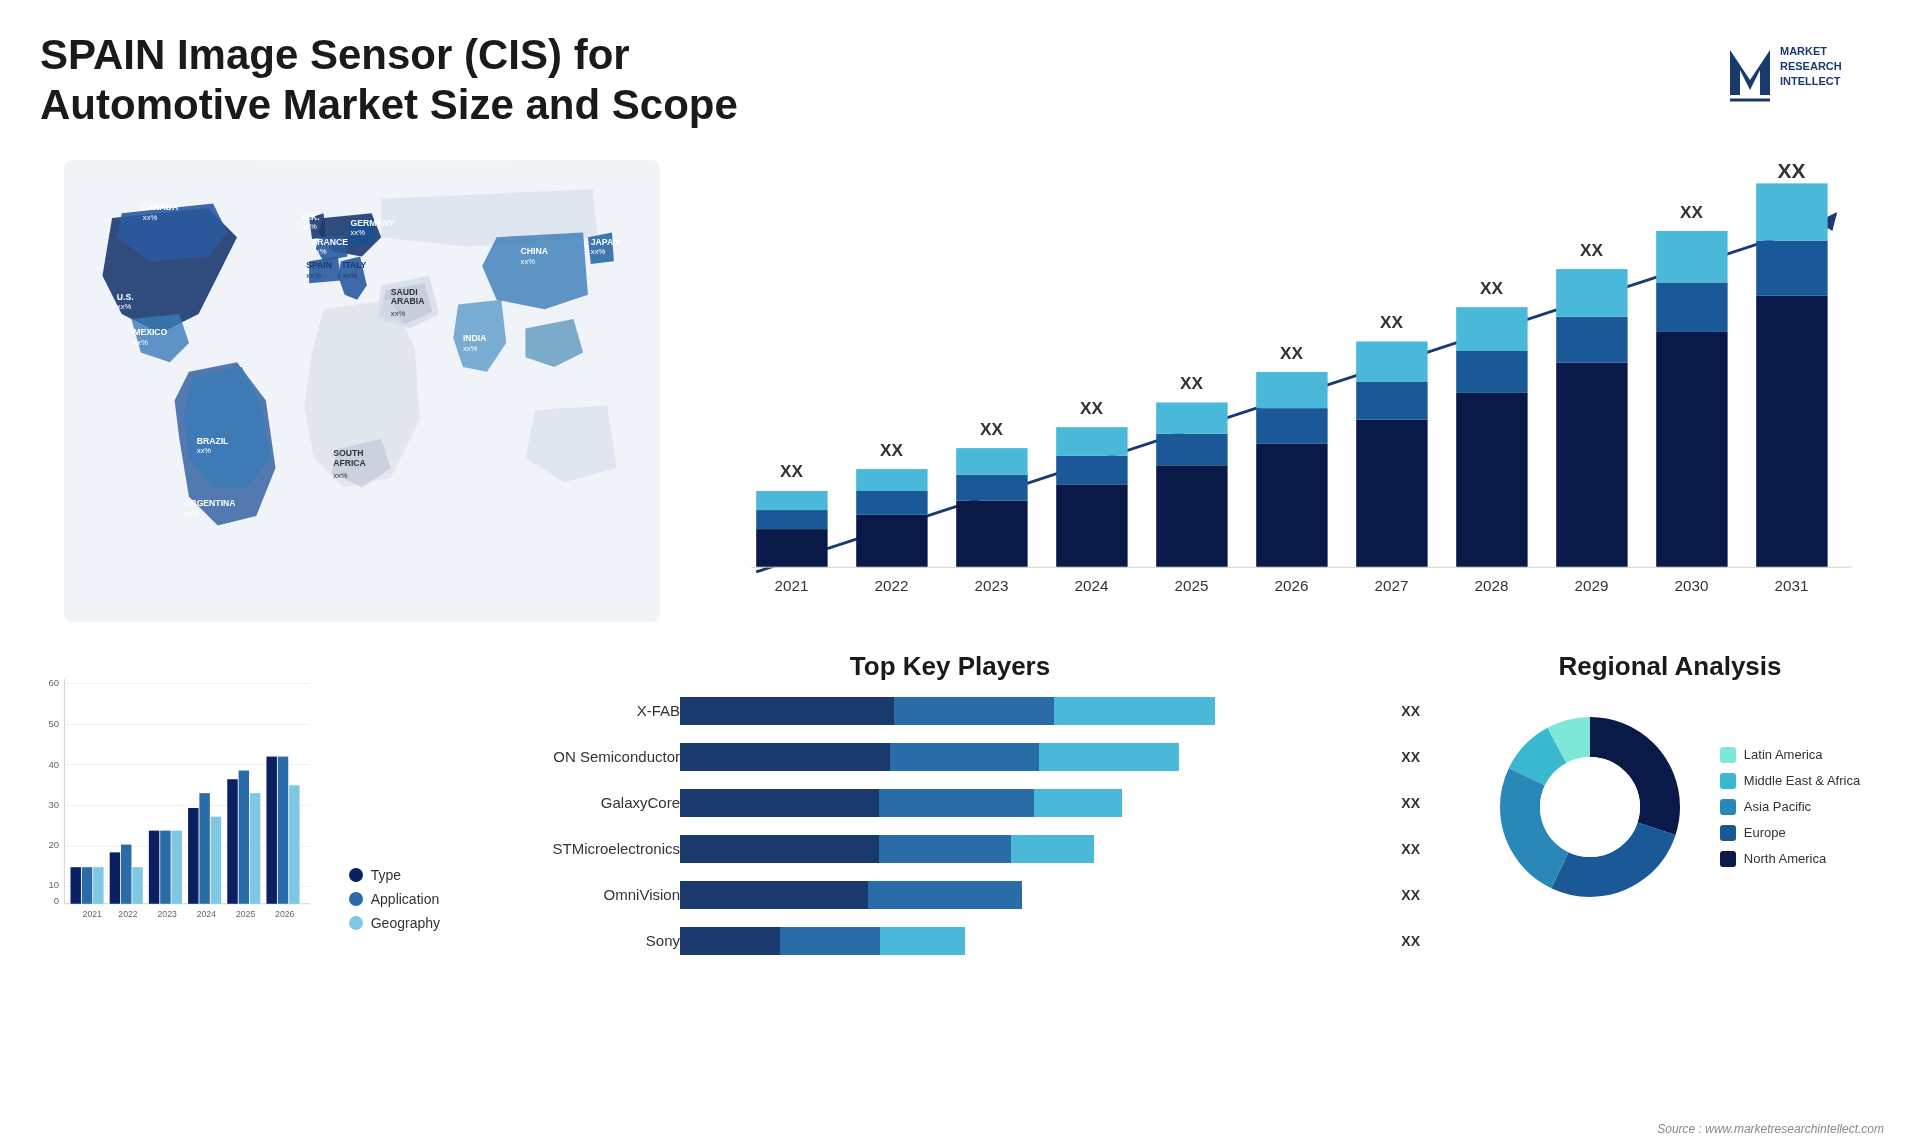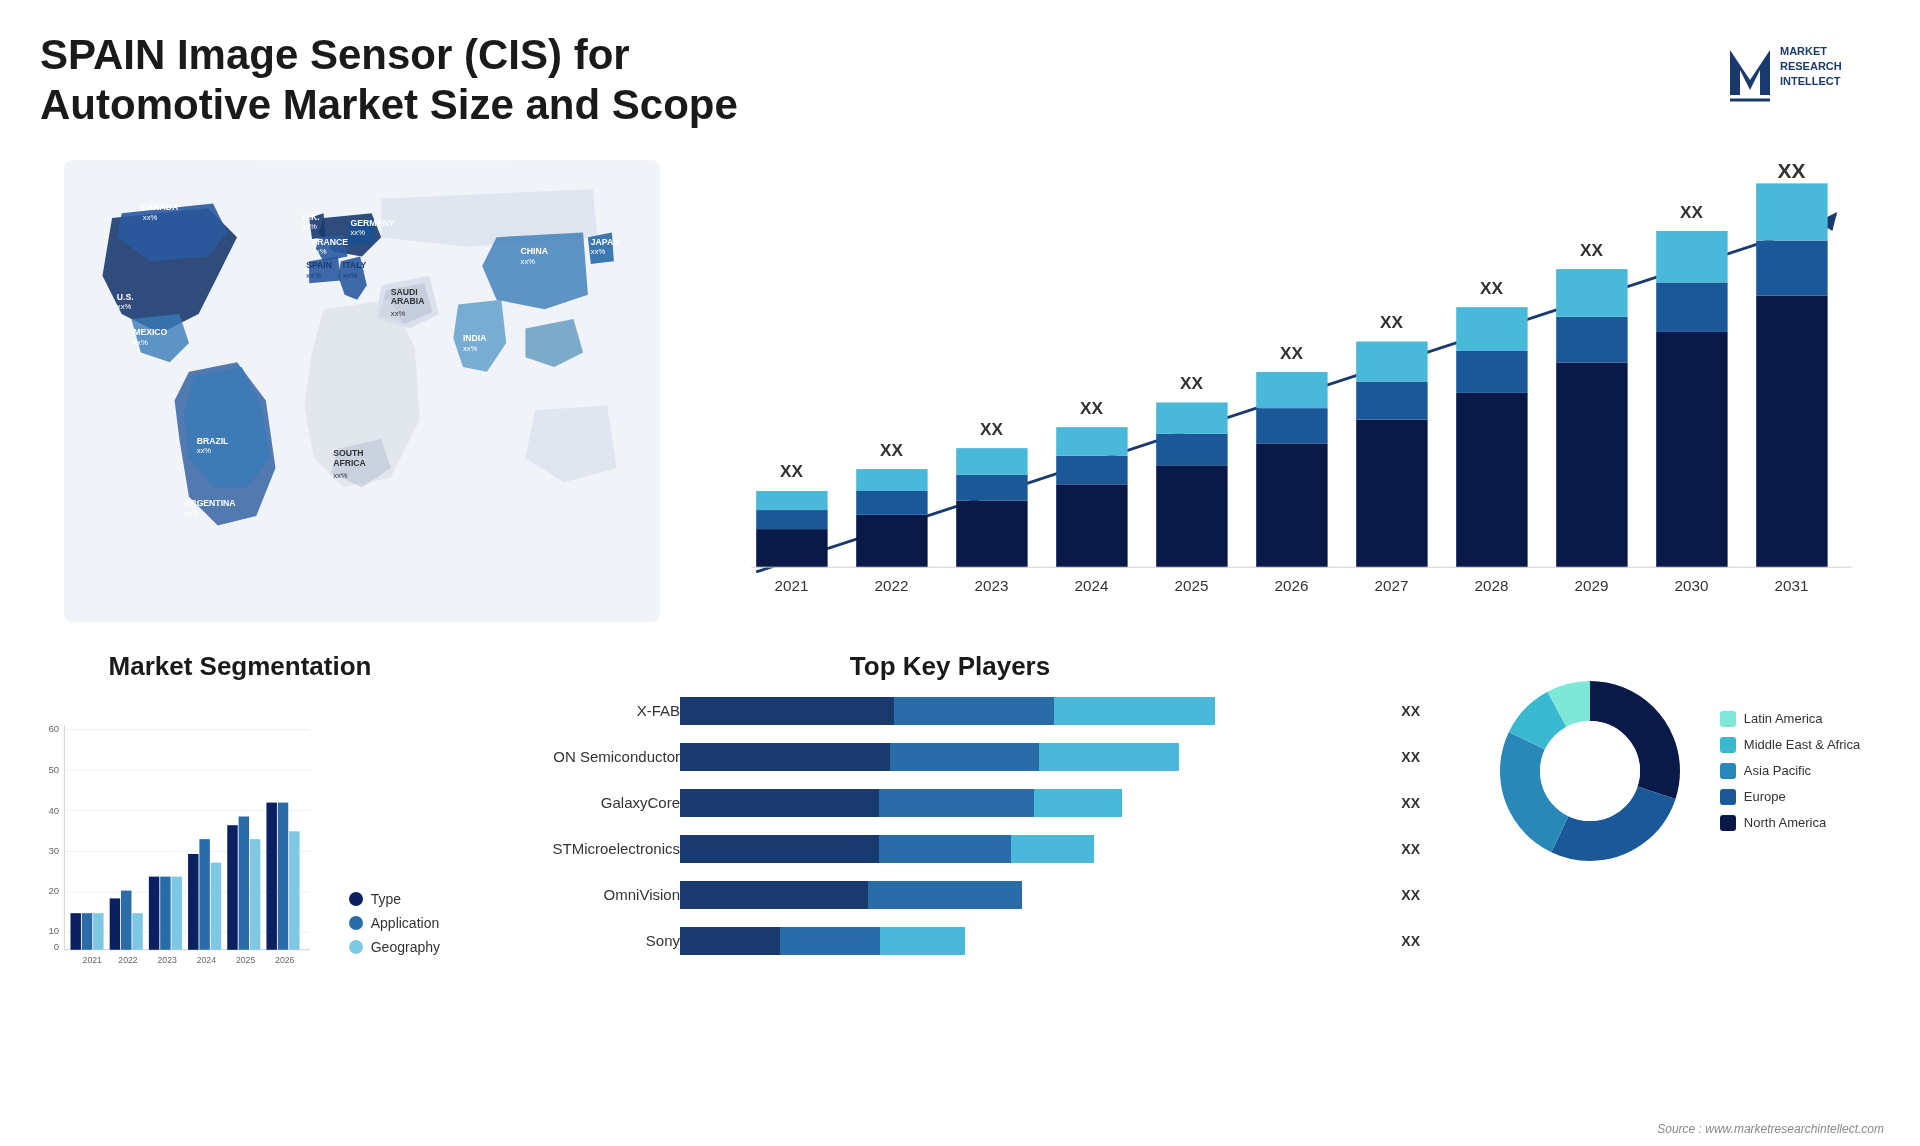--- a/index.html
+++ b/index.html
@@ -409,21 +409,20 @@
         <text x="1167" y="450" font-size="16" text-anchor="middle" fill="#333">2031</text>
 
         <line x1="75" y1="425" x2="1230" y2="425" stroke="#ccc" stroke-width="1"></line>
       </svg>
     </div>
   </div>
 
   <div class="bottom-section">
 
     <div class="market-seg">
-      <div class="section-title">Market Segmentation</div>
       <div style="display:flex; gap:10px; align-items:flex-end;">
         <svg width="320" height="300" viewBox="0 0 320 300">
 
           <text x="22" y="18" font-size="11" fill="#666" text-anchor="end">60</text>
           <text x="22" y="65" font-size="11" fill="#666" text-anchor="end">50</text>
           <text x="22" y="112" font-size="11" fill="#666" text-anchor="end">40</text>
           <text x="22" y="158" font-size="11" fill="#666" text-anchor="end">30</text>
           <text x="22" y="204" font-size="11" fill="#666" text-anchor="end">20</text>
           <text x="22" y="250" font-size="11" fill="#666" text-anchor="end">10</text>
           <text x="22" y="268" font-size="11" fill="#666" text-anchor="end">0</text>
@@ -462,21 +461,21 @@
           <rect x="228" y="115" width="12" height="153" fill="#2a6ca8"></rect>
           <rect x="241" y="141" width="12" height="127" fill="#7ec8e3"></rect>
           <text x="236" y="283" font-size="10" text-anchor="middle" fill="#666">2025</text>
 
           <rect x="260" y="99" width="12" height="169" fill="#0a2060"></rect>
           <rect x="273" y="99" width="12" height="169" fill="#2a6ca8"></rect>
           <rect x="286" y="132" width="12" height="136" fill="#7ec8e3"></rect>
           <text x="281" y="283" font-size="10" text-anchor="middle" fill="#666">2026</text>
         </svg>
 
-        <div class="seg-legend" style="margin-bottom:42px;">
+        <div class="seg-legend" style="margin-bottom:20px;">
           <div class="seg-legend-item">
             <div class="legend-dot" style="background:#0a2060;"></div>
             <span>Type</span>
           </div>
           <div class="seg-legend-item">
             <div class="legend-dot" style="background:#2a6ca8;"></div>
             <span>Application</span>
           </div>
           <div class="seg-legend-item">
             <div class="legend-dot" style="background:#7ec8e3;"></div>
@@ -558,20 +557,21 @@
               <div class="player-bar-mid" style="width:35%;"></div>
               <div class="player-bar-light" style="width:30%;"></div>
             </div>
           </div>
           <div class="player-value">XX</div>
         </div>
       </div>
     </div>
 
     <div class="regional">
+      <div class="section-title">Regional Analysis</div>
       <div class="donut-container">
 
         <svg width="220" height="220" viewBox="0 0 220 220">
 
           <circle cx="110" cy="110" r="70" fill="none" stroke="#0a1a48" stroke-width="40" stroke-dasharray="131.95 313.88" stroke-dashoffset="0" transform="rotate(-90 110 110)"></circle>
 
           <circle cx="110" cy="110" r="70" fill="none" stroke="#1a5898" stroke-width="40" stroke-dasharray="118.75 327.08" stroke-dashoffset="-131.95" transform="rotate(-90 110 110)"></circle>
 
           <circle cx="110" cy="110" r="70" fill="none" stroke="#2a88b8" stroke-width="40" stroke-dasharray="110.0 335.83" stroke-dashoffset="-250.7" transform="rotate(-90 110 110)"></circle>
 

